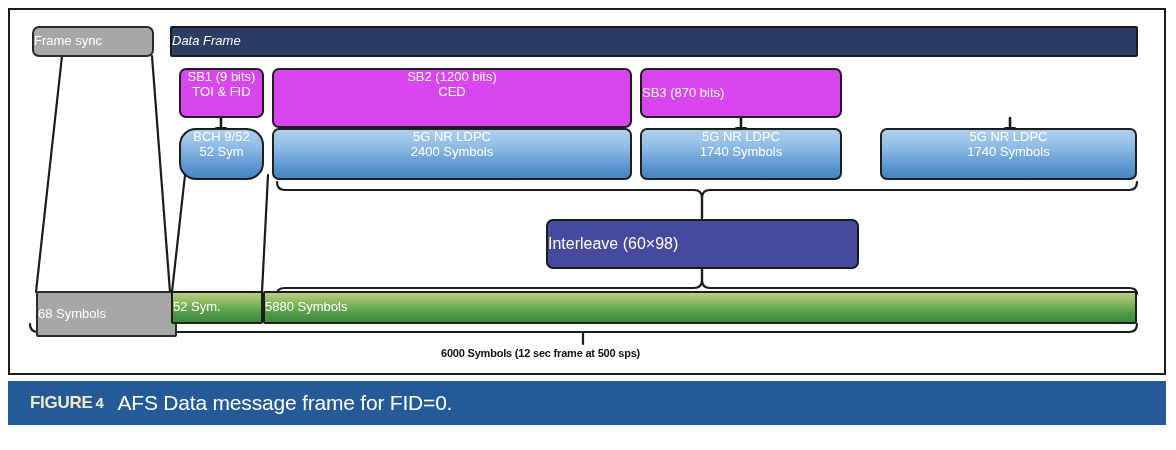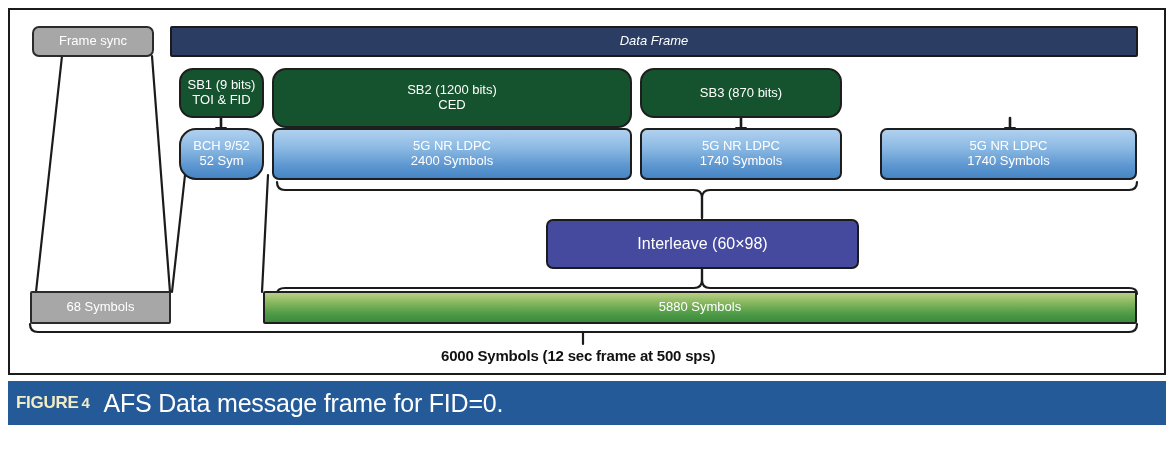--- a/index.html
+++ b/index.html
@@ -2,48 +2,48 @@
 <html><head>
 <meta charset="utf-8">
 <style>
   html,body{margin:0;padding:0;background:#ffffff;}
   body{width:1176px;height:450px;overflow:hidden;font-family:"Liberation Sans",sans-serif;}
   #stage{position:relative;width:1176px;height:450px;background:#fff;}
 
   
   .frame-border{position:absolute;left:8px;top:8px;width:1158px;height:367px;border:2px solid #1b1b1b;box-sizing:border-box;background:#fff;}
 
-  .box{position:absolute;box-sizing:border-box;display:flex;align-items:center;justify-content:center;
+  .box{position:absolute;box-sizing:border-box;display:flex;align-items:center;
        text-align:center;color:#ffffff;border:2px solid #262626;border-radius:7px;line-height:1.12;}
   .box .l2{display:block;}
   .sq{border-radius:2px;font-style:italic;}
 
   
   .c-sync{background:#a7a7a7;border-color:#2b2b2b;color:#fff;}
   .c-dataframe{background:#2b3d62;border-color:#1a1a1a;border-radius:2px;}
-  .c-sb{background:#14532d;border-color:#1e1e1e;border-radius:14px;}
+  .c-sb{background:#d946ef;border-color:#1e1e1e;}
   .c-ldpc{background:linear-gradient(180deg,#b0d0ee 0%,#8ebbe4 35%,#5c96d0 75%,#4584c4 100%);border-color:#1e1e1e;}
   .c-inter{background:#454a9e;border-color:#1b1b1b;}
   .c-grey-sym{background:#a7a7a7;border-color:#2b2b2b;border-radius:2px;}
   .c-green{background:linear-gradient(180deg,#b9cf87 0%,#8fbb63 28%,#4d9a46 72%,#3c8b3c 100%);border-color:#1e1e1e;border-radius:2px;}
 
   .t13{font-size:13px;}
   .t14{font-size:16px;}
 
   svg.conn{position:absolute;left:0;top:0;width:1176px;height:450px;pointer-events:none;}
 
-  .dim-label{position:absolute;font-size:15px;font-weight:bold;color:#111;letter-spacing:-0.2px;}
+  .dim-label{position:absolute;font-size:11px;font-weight:bold;color:#111;letter-spacing:-0.2px;}
 
   
   .caption-bar{position:absolute;left:8px;top:381px;width:1158px;height:44px;background:#255a98;box-sizing:border-box;
                display:flex;align-items:center;}
   .fig-num{font-family:"Liberation Sans",sans-serif;font-weight:bold;font-size:17px;color:#f2ecc6;letter-spacing:-0.3px;
-           padding-left:8px;}
+           padding-left:22px;}
   .fig-num .n{font-size:15px;padding-left:3px;}
-  .cap-text{font-size:25px;color:#ffffff;padding-left:14px;letter-spacing:-0.2px;}
+  .cap-text{font-size:21px;color:#ffffff;padding-left:14px;letter-spacing:-0.2px;}
 </style>
 </head>
 <body>
 
 <div id="stage">
 
   <div class="frame-border"></div>
 
   <svg class="conn" viewBox="0 0 1176 450">
     <g fill="none" stroke="#1b1b1b" stroke-width="2.2" stroke-linejoin="round" stroke-linecap="round">
@@ -112,22 +112,25 @@
   </div>
   <div class="box c-ldpc t13" style="left:880px;top:128px;width:257px;height:52px;flex-direction:column;">
     <span>5G NR LDPC</span>
     <span class="l2">1740 Symbols</span>
   </div>
 
   <div class="box c-inter t14" style="left:546px;top:219px;width:313px;height:50px;">
     <span>Interleave (60×98)</span>
   </div>
 
-  <div class="box c-grey-sym t13" style="left:30px;top:291px;width:141px;height:33px;">
+  <div class="box c-grey-sym t13" style="left:36px;top:291px;width:141px;height:46px;">
     <span>68 Symbols</span>
+  </div>
+  <div class="box c-green t13" style="left:171px;top:291px;width:92px;height:33px;">
+    <span>52 Sym.</span>
   </div>
   <div class="box c-green t13" style="left:263px;top:291px;width:874px;height:33px;">
     <span>5880 Symbols</span>
   </div>
 
   <div class="dim-label" style="left:441px;top:347px;">6000 Symbols (12 sec frame at 500 sps)</div>
 
   <div class="caption-bar">
     <span class="fig-num">
       <span>FIGURE</span><span class="n">4</span>

